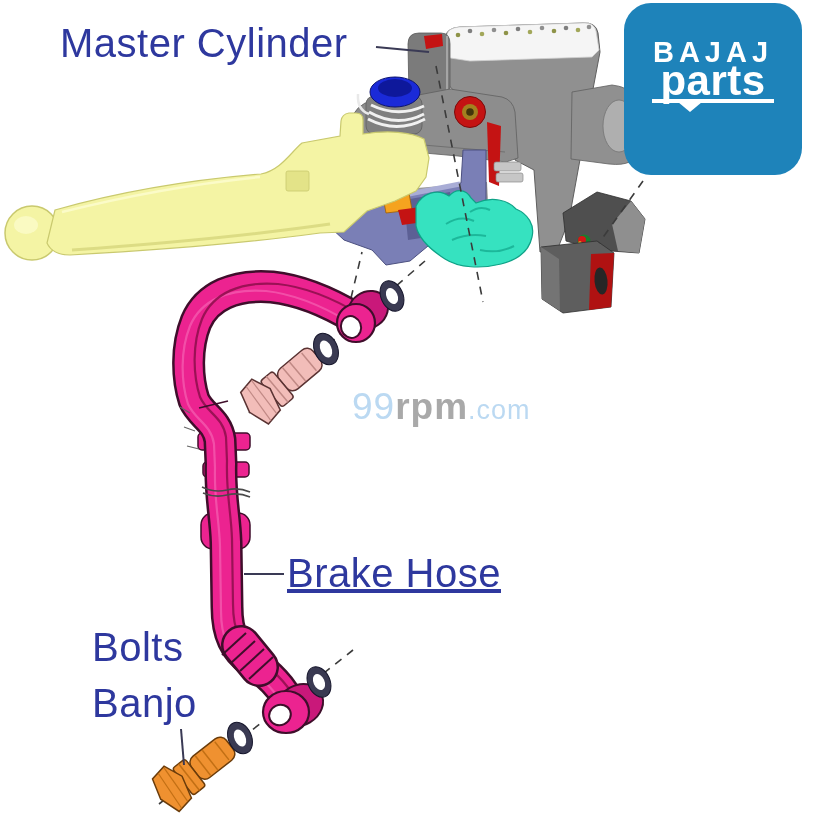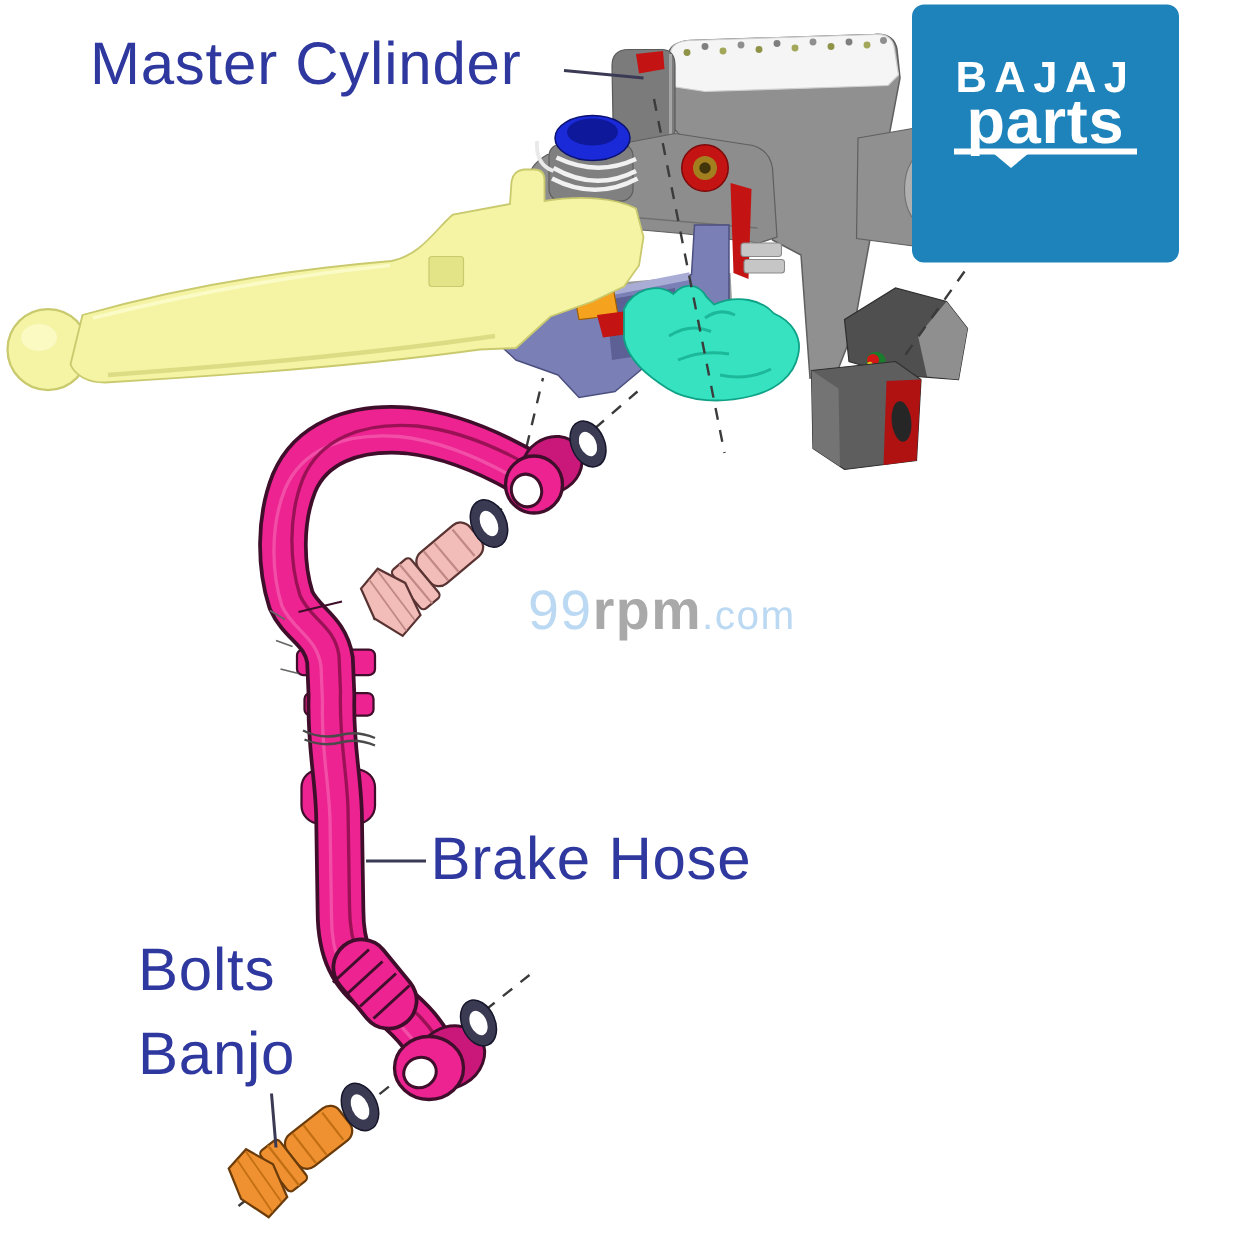--- a/index.html
+++ b/index.html
@@ -2,30 +2,30 @@
 <html style="--label-blue: #2E389E; --badge-blue: #1E83BA; --watermark-blue: #BBD9F2; --watermark-gray: #A9A9A9; --hose-pink: #EC2390; --hose-dark: #92104F; --hose-outline: #3F0E2B; --lever-yellow: #F4F4A4; --lever-edge: #C9C96E; --body-gray: #909090; --body-light: #AFAFAF; --body-dark: #5F5F5F; --band-white: #F5F5F5; --cap-blue: #1A2AD8; --cap-blue-dark: #0E189B; --bracket-purple: #7A7FB6; --bracket-purple-dark: #5C6095; --clip-teal: #36E2C0; --clip-teal-dark: #0FA287; --accent-red: #C41313; --accent-orange: #F5A31F; --bolt-pink: #F2BDB9; --bolt-pink-line: #C08985; --bolt-pink-dark: #5A3333; --bolt-orange: #EF9130; --bolt-orange-line: #C26F14; --bolt-orange-dark: #6B3C0A; --oring-dark: #3A3A52;"><head>
 <meta charset="utf-8">
 <style>
   html,body{margin:0;padding:0;background:#ffffff;}
   .stage{position:relative;width:826px;height:826px;background:#ffffff;overflow:hidden;
          font-family:"Liberation Sans", sans-serif;}
   .stage svg{position:absolute;left:0;top:0;}
   .label{position:absolute;color:var(--label-blue);font-size:40px;line-height:1.05;
          letter-spacing:0.5px;white-space:nowrap;}
   #lbl-master{left:60px;top:22px;}
-  #lbl-hose{left:287px;top:552px;}
+  #lbl-hose{left:287px;top:552px;text-decoration:underline;}
   #lbl-banjo{left:92px;top:626px;}
   #lbl-banjo div{margin-bottom:14px;}
   #watermark{position:absolute;left:318px;top:386px;font-size:37px;letter-spacing:1px;
              white-space:nowrap;margin-left:34px;}
   .wm-num{color:var(--watermark-blue);font-weight:400;}
   .wm-mid{color:var(--watermark-gray);font-weight:700;}
   .wm-tld{color:var(--watermark-blue);font-weight:400;font-size:27px;}
-  #badge{position:absolute;left:608px;top:3px;width:178px;height:172px;
-         background:var(--badge-blue);border-radius:8px;text-align:center;color:#ffffff;}
+  #badge{position:absolute;left:624px;top:3px;width:178px;height:172px;
+         background:var(--badge-blue);border-radius:27px;text-align:center;color:#ffffff;}
   #badge .brand{margin-top:34px;font-size:29px;line-height:30px;font-weight:700;letter-spacing:5px;}
   #badge .genuine{margin-top:8px;font-size:25px;line-height:25px;font-weight:400;
                   letter-spacing:1.5px;color:#E2F1F9;}
   #badge .parts{margin-top:-3px;font-size:42px;line-height:33px;font-weight:700;letter-spacing:0.5px;}
   #badge .rule{position:relative;width:122px;height:4px;background:#ffffff;margin:2px auto 0;}
   #badge .chev{position:absolute;left:26px;top:3px;width:0;height:0;
                border-left:12px solid transparent;border-right:12px solid transparent;
                border-top:10px solid #ffffff;}
 </style>
 </head>

